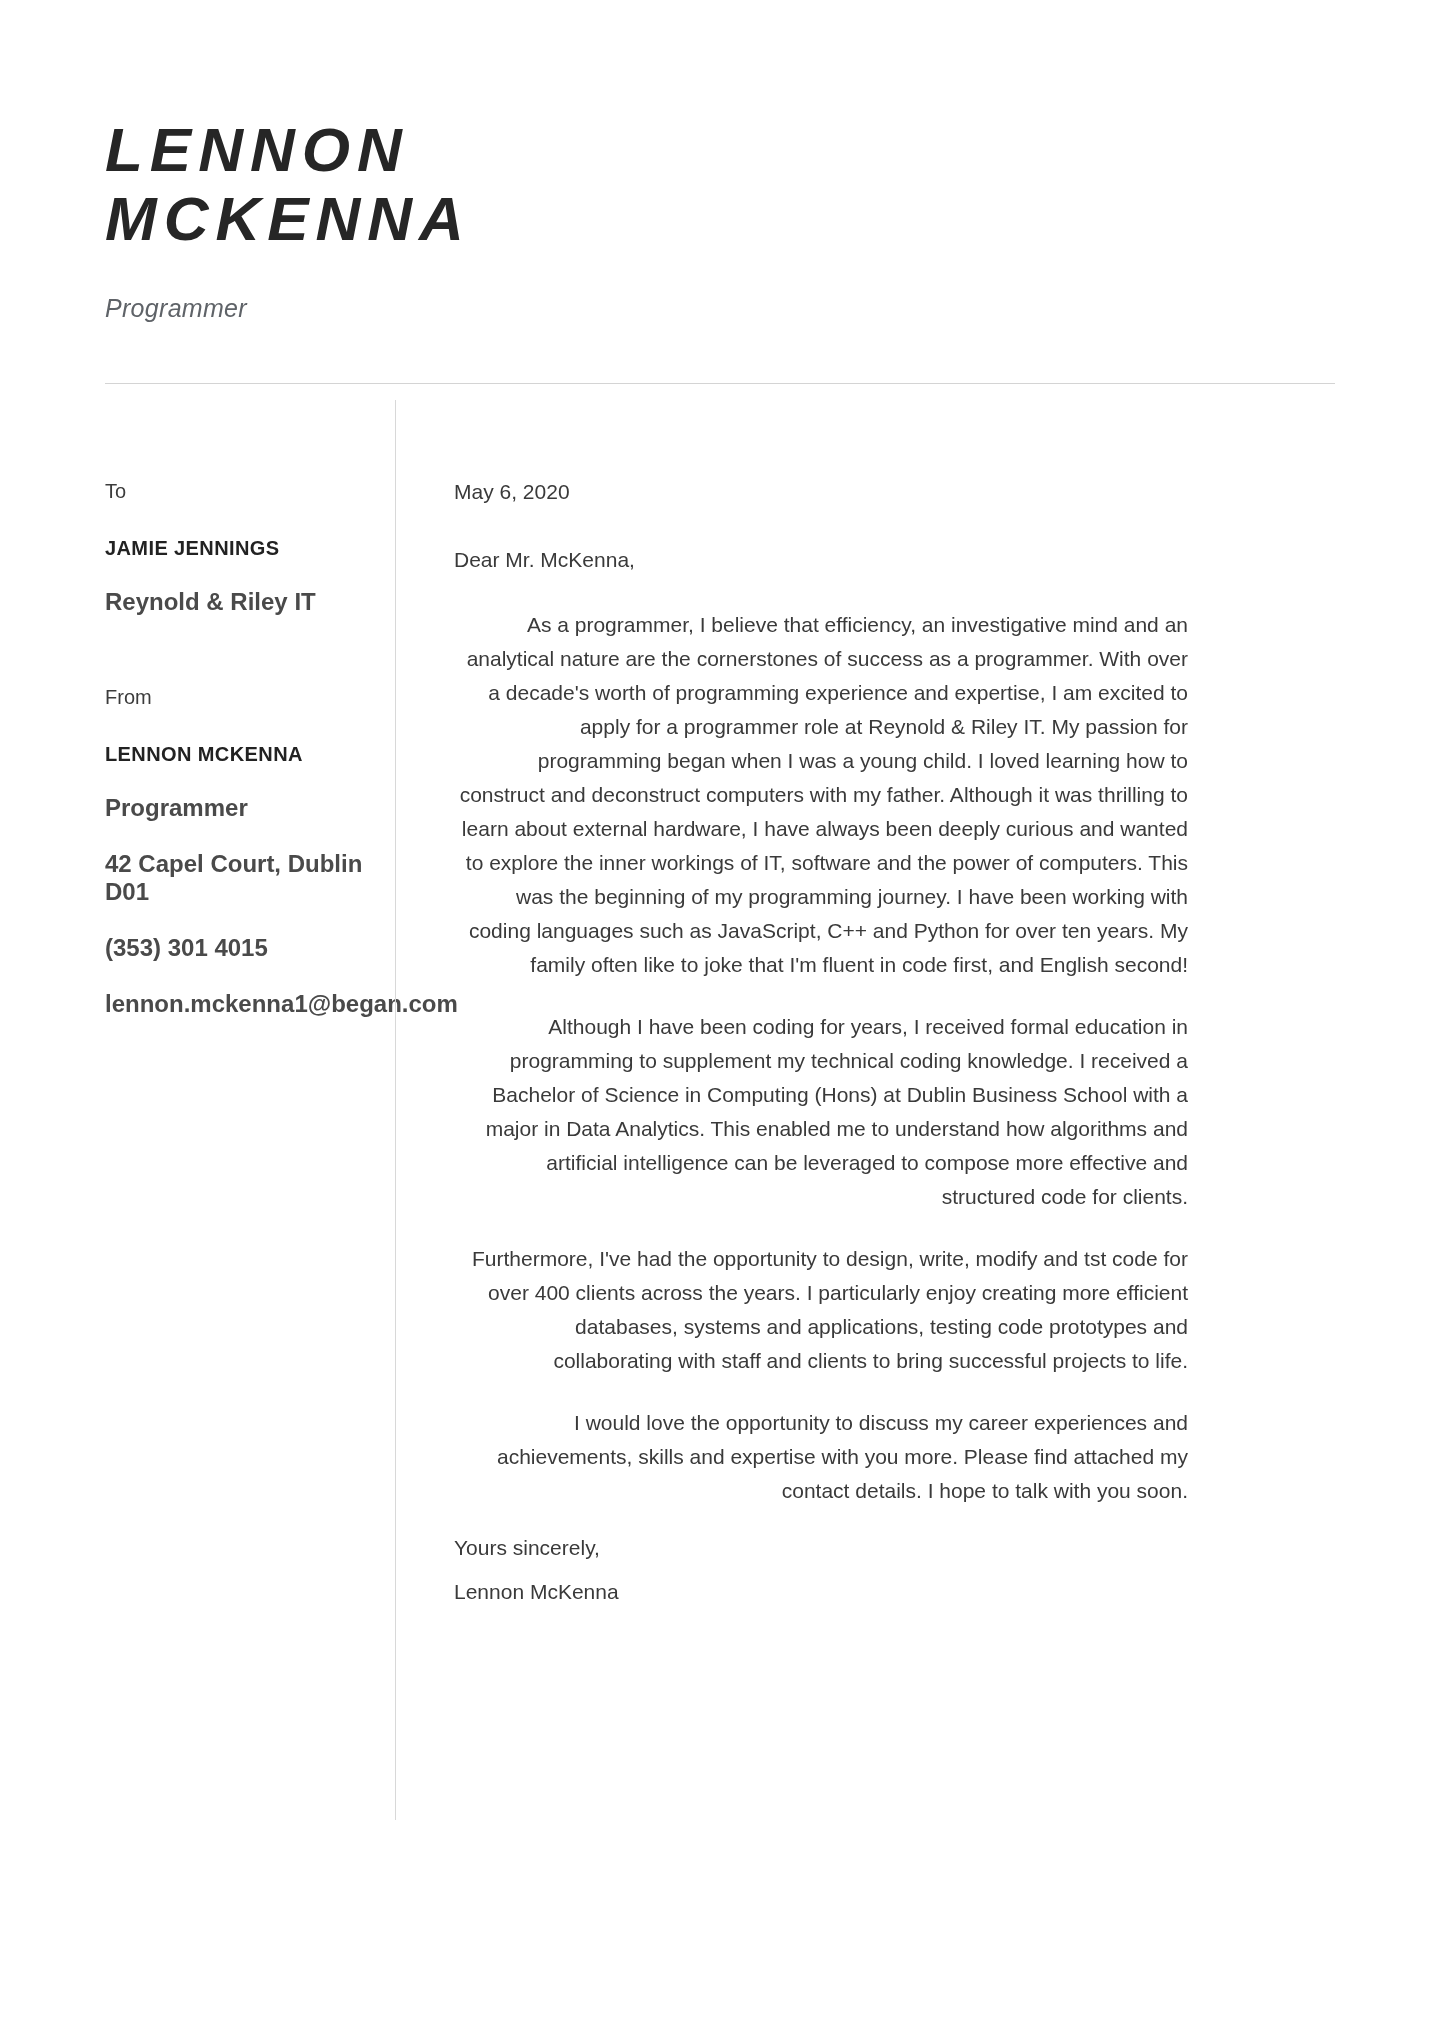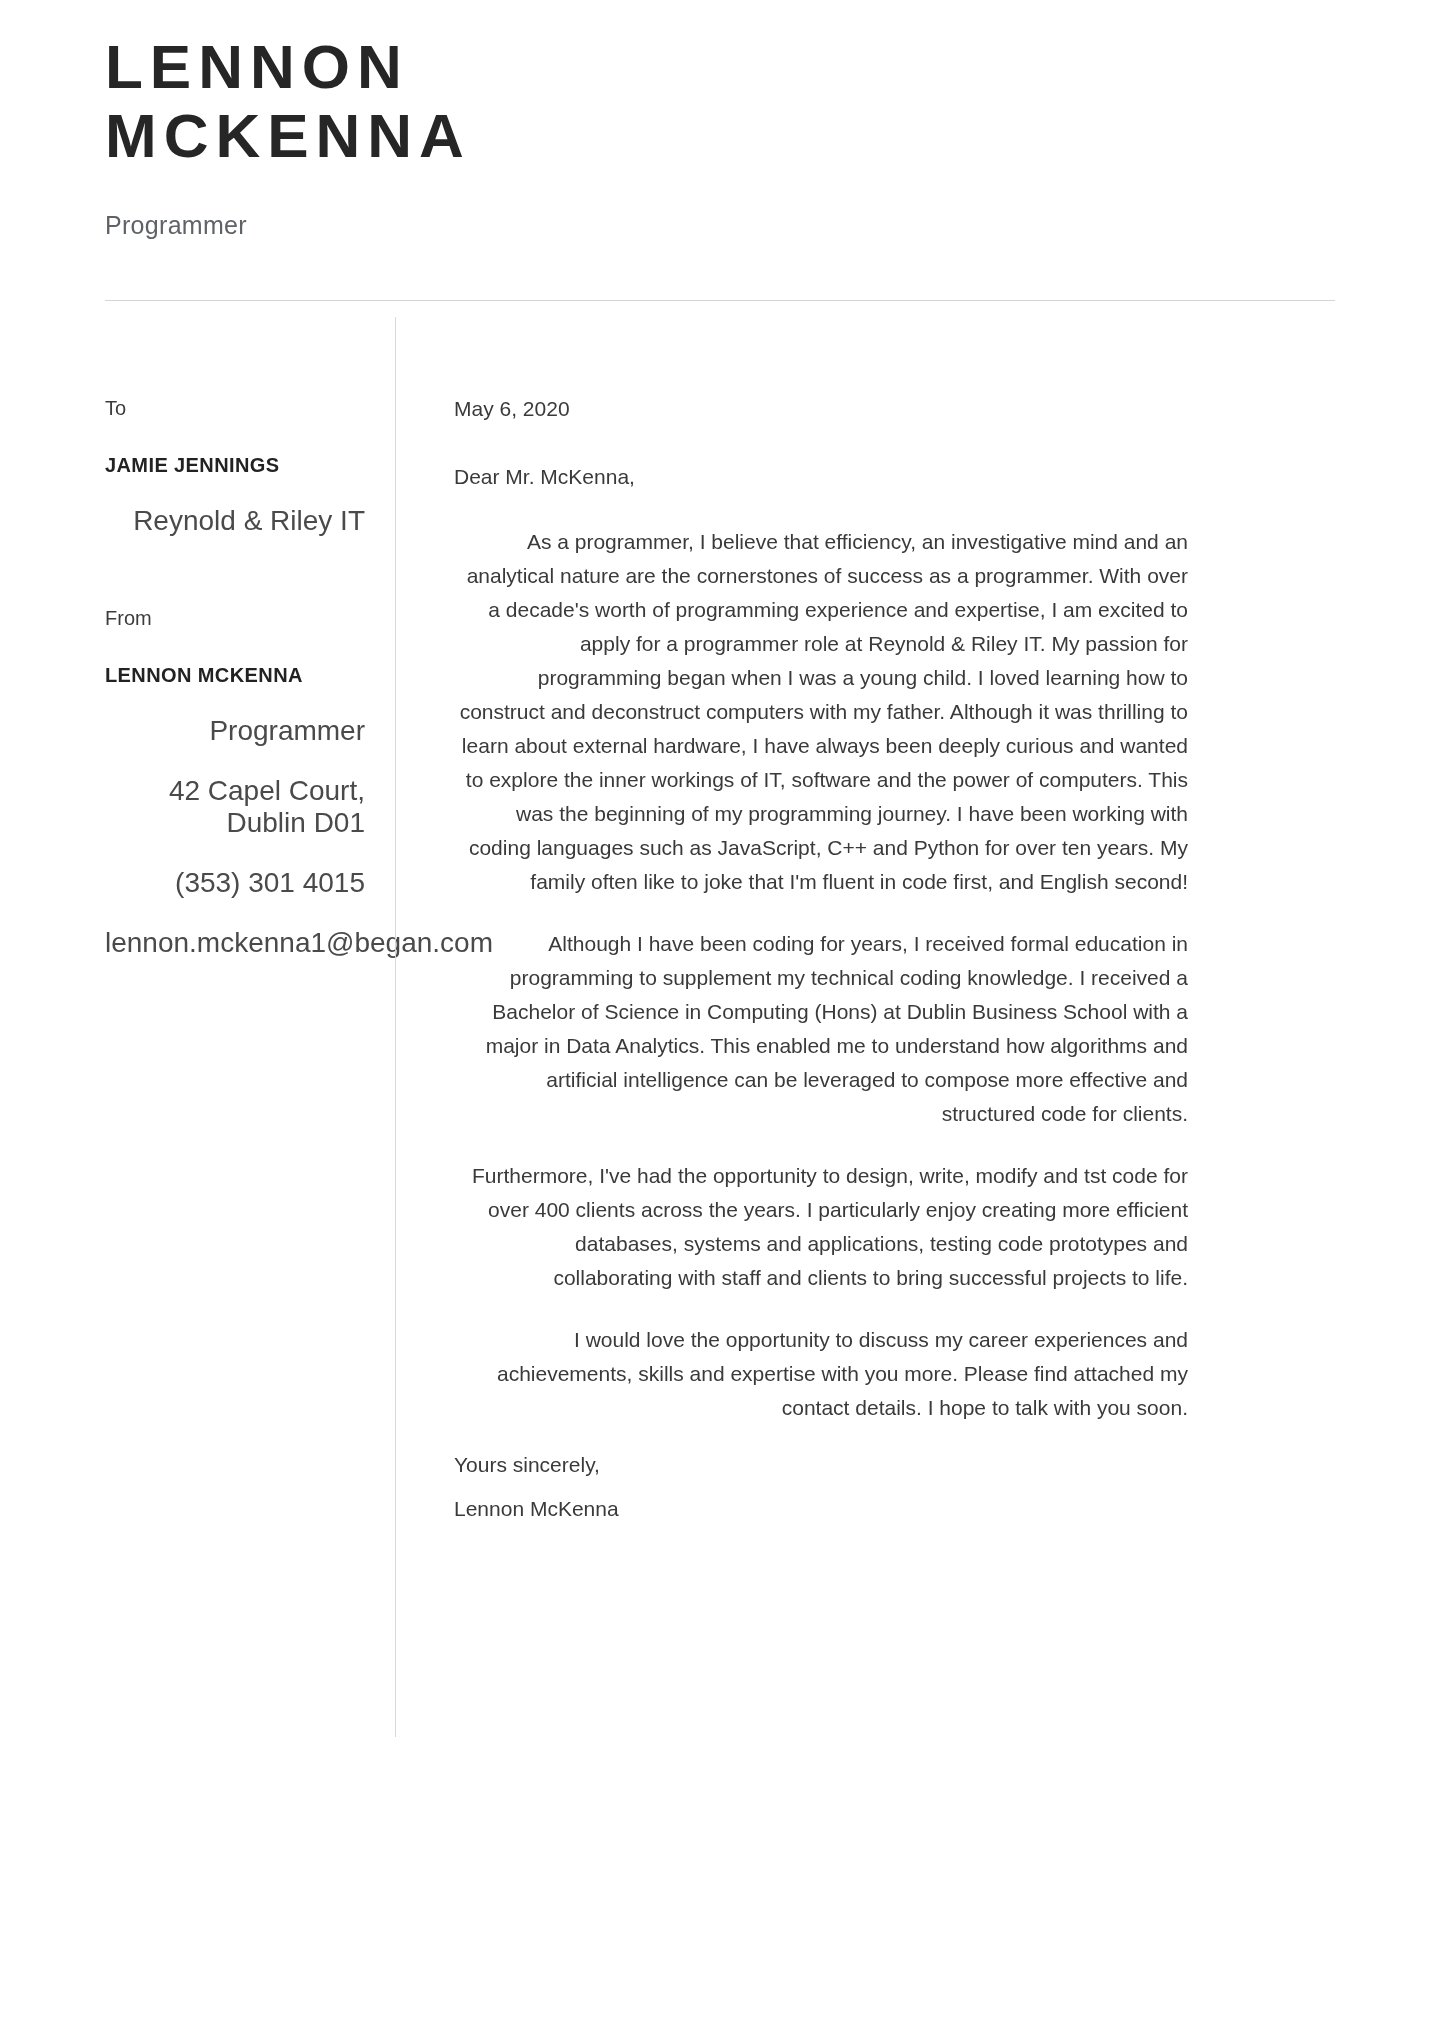--- a/index.html
+++ b/index.html
@@ -18,21 +18,22 @@
     position: relative;
     width: 1440px;
     height: 2036px;
     background: #ffffff;
     box-sizing: border-box;
     padding: 0 105px;
   }
 
   
   .header {
-    padding-top: 32px;
+    padding-top: 115px;
+    font-style: italic;
   }
   .name-block {
     margin: 0;
     font-size: 62px;
     line-height: 1.12;
     font-weight: 700;
     letter-spacing: 7px;
     color: #262626;
     text-transform: uppercase;
   }
@@ -93,25 +94,24 @@
   }
   .sb-name {
     font-size: 20px;
     font-weight: 700;
     letter-spacing: 0.4px;
     color: #222222;
     text-transform: uppercase;
     margin: 0 0 28px 0;
   }
   .sb-line {
-    font-size: 28px;
-    font-weight: 400;
+    font-size: 24px;
+    font-weight: 700;
     color: #4a4a4a;
     margin: 0 0 28px 0;
-    text-align: right;
   }
   .sb-gap {
     height: 42px;
   }
 
   
   .date {
     font-size: 21px;
     color: #3a3a3a;
     margin: 0 0 44px 0;

